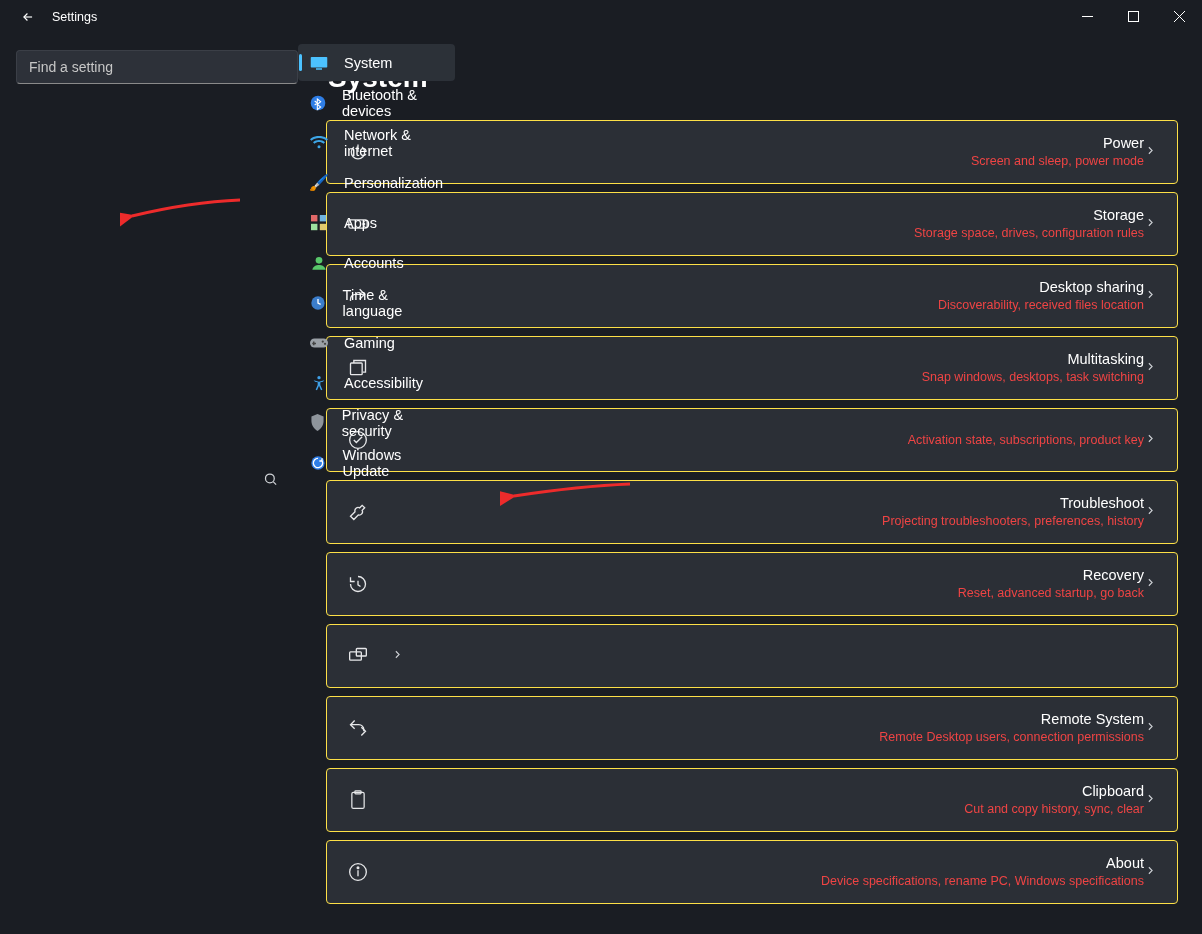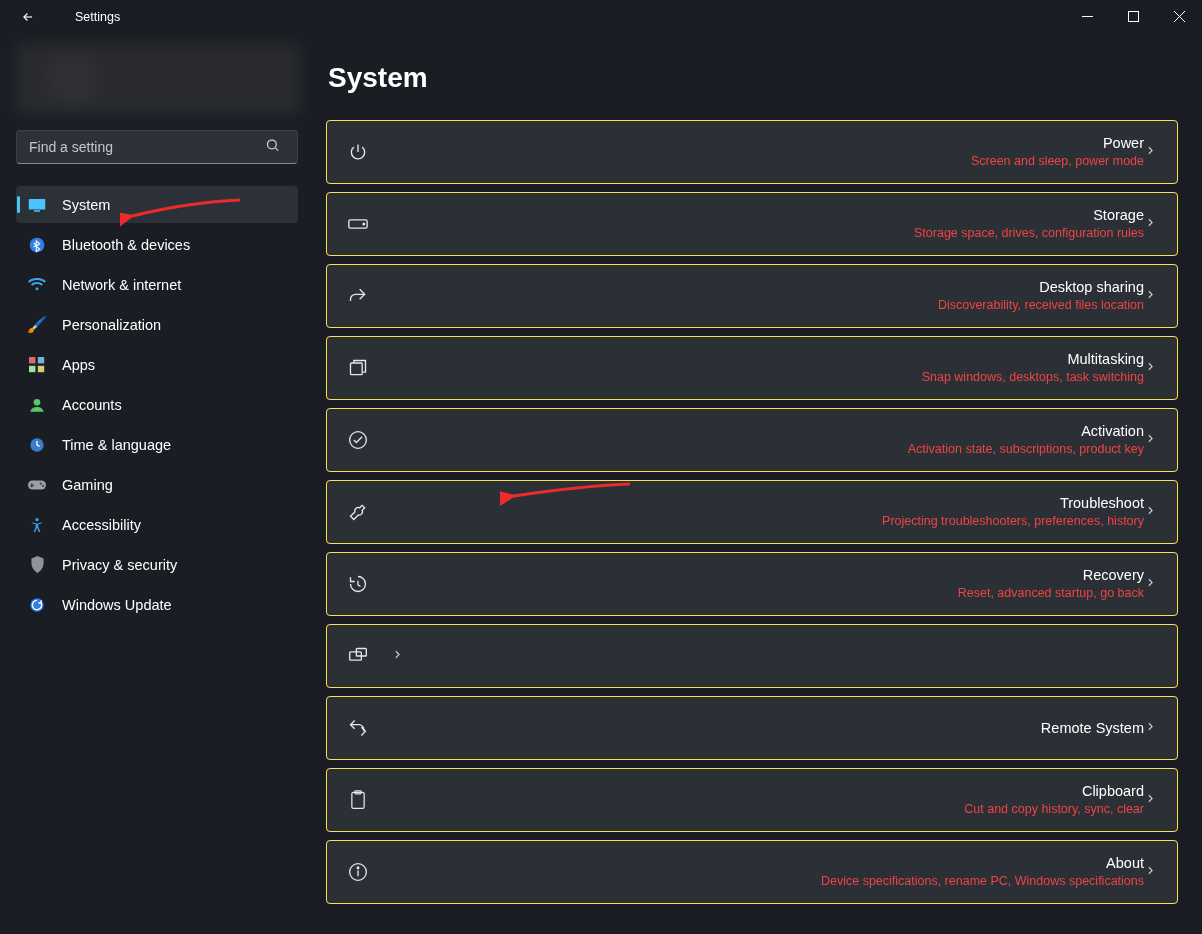--- a/index.html
+++ b/index.html
@@ -9,21 +9,20 @@
     color: #ffffff;
     overflow: hidden;
     position: relative;
   }
   .titlebar {
     height: 34px;
     display: flex;
     align-items: center;
     padding: 0 0 0 14px;
     position: relative;
-    gap: 23px;
     -webkit-app-region: drag;
   }
   .titlebar .back-btn {
     width: 28px; height: 28px;
     display:flex; align-items:center; justify-content:center;
     color:#ffffff; cursor:pointer;
   }
   .titlebar .app-title {
     font-size: 12.5px; margin-left: 10px; font-weight:400;
   }
@@ -38,21 +37,21 @@
   .win-controls svg { stroke:#fff; }
 
   .body-area {
     display:flex;
     height: calc(100% - 34px);
   }
 
   .sidebar {
     width: 310px;
     padding: 10px 10px 0 16px;
-    display:flex; flex-direction:column;
+    display:flex; flex-direction:row;
   }
   .acct-block {
     height: 70px; margin-bottom:10px;
     filter: blur(7px);
     background: radial-gradient(circle at 20% 50%, #555 0 25px, transparent 26px),
                 linear-gradient(#444,#444);
     border-radius:6px; opacity:.35;
   }
   .search-wrap {
     position:relative;
@@ -348,21 +347,20 @@
             </svg></span>
         </div>
         <div class="setting-card">
           <span class="card-icon">
             <svg width="20" height="20" viewBox="0 0 24 24" fill="none" stroke="currentColor" stroke-width="1.6">
               <circle cx="12" cy="12" r="10"></circle>
               <path d="M7 12l3 3 7-7"></path>
             </svg>
           </span>
           <div class="card-text">
-            <div class="card-title">Activation</div>
             <div class="card-sub">Activation state, subscriptions, product key</div>
           </div>
           <span class="chevron"><svg width="13" height="13" viewBox="0 0 24 24" fill="none" stroke="currentColor" stroke-width="2">
               <path d="M9 18l6-6-6-6"></path>
             </svg></span>
         </div>
         <div class="setting-card">
           <span class="card-icon">
             <svg width="20" height="20" viewBox="0 0 24 24" fill="none" stroke="currentColor" stroke-width="1.6">
               <path d="M14 7a4 4 0 00-5.6 4.7L3 17l4 4 5.3-5.4A4 4 0 0017 10l3-3-3-3-3 3z"></path>
@@ -406,20 +404,21 @@
         <div class="setting-card">
           <span class="card-icon">
             <svg width="20" height="20" viewBox="0 0 24 24" fill="none" stroke="currentColor" stroke-width="1.6">
               <path d="M8 3l-5 5 5 5"></path>
               <path d="M16 11l5 5-5 5"></path>
               <path d="M3 8h10a6 6 0 016 6v2"></path>
             </svg>
           </span>
           <div class="card-text">
             <div class="card-title">Remote System</div>
+            <div class="card-sub">Remote Desktop users, connection permissions</div>
           </div>
           <span class="chevron"><svg width="13" height="13" viewBox="0 0 24 24" fill="none" stroke="currentColor" stroke-width="2">
               <path d="M9 18l6-6-6-6"></path>
             </svg></span>
         </div>
         <div class="setting-card">
           <span class="card-icon">
             <svg width="18" height="20" viewBox="0 0 22 26" fill="none" stroke="currentColor" stroke-width="1.6">
               <rect x="3" y="3" width="16" height="21" rx="2"></rect>
               <rect x="7" y="1" width="8" height="4" rx="1"></rect>

